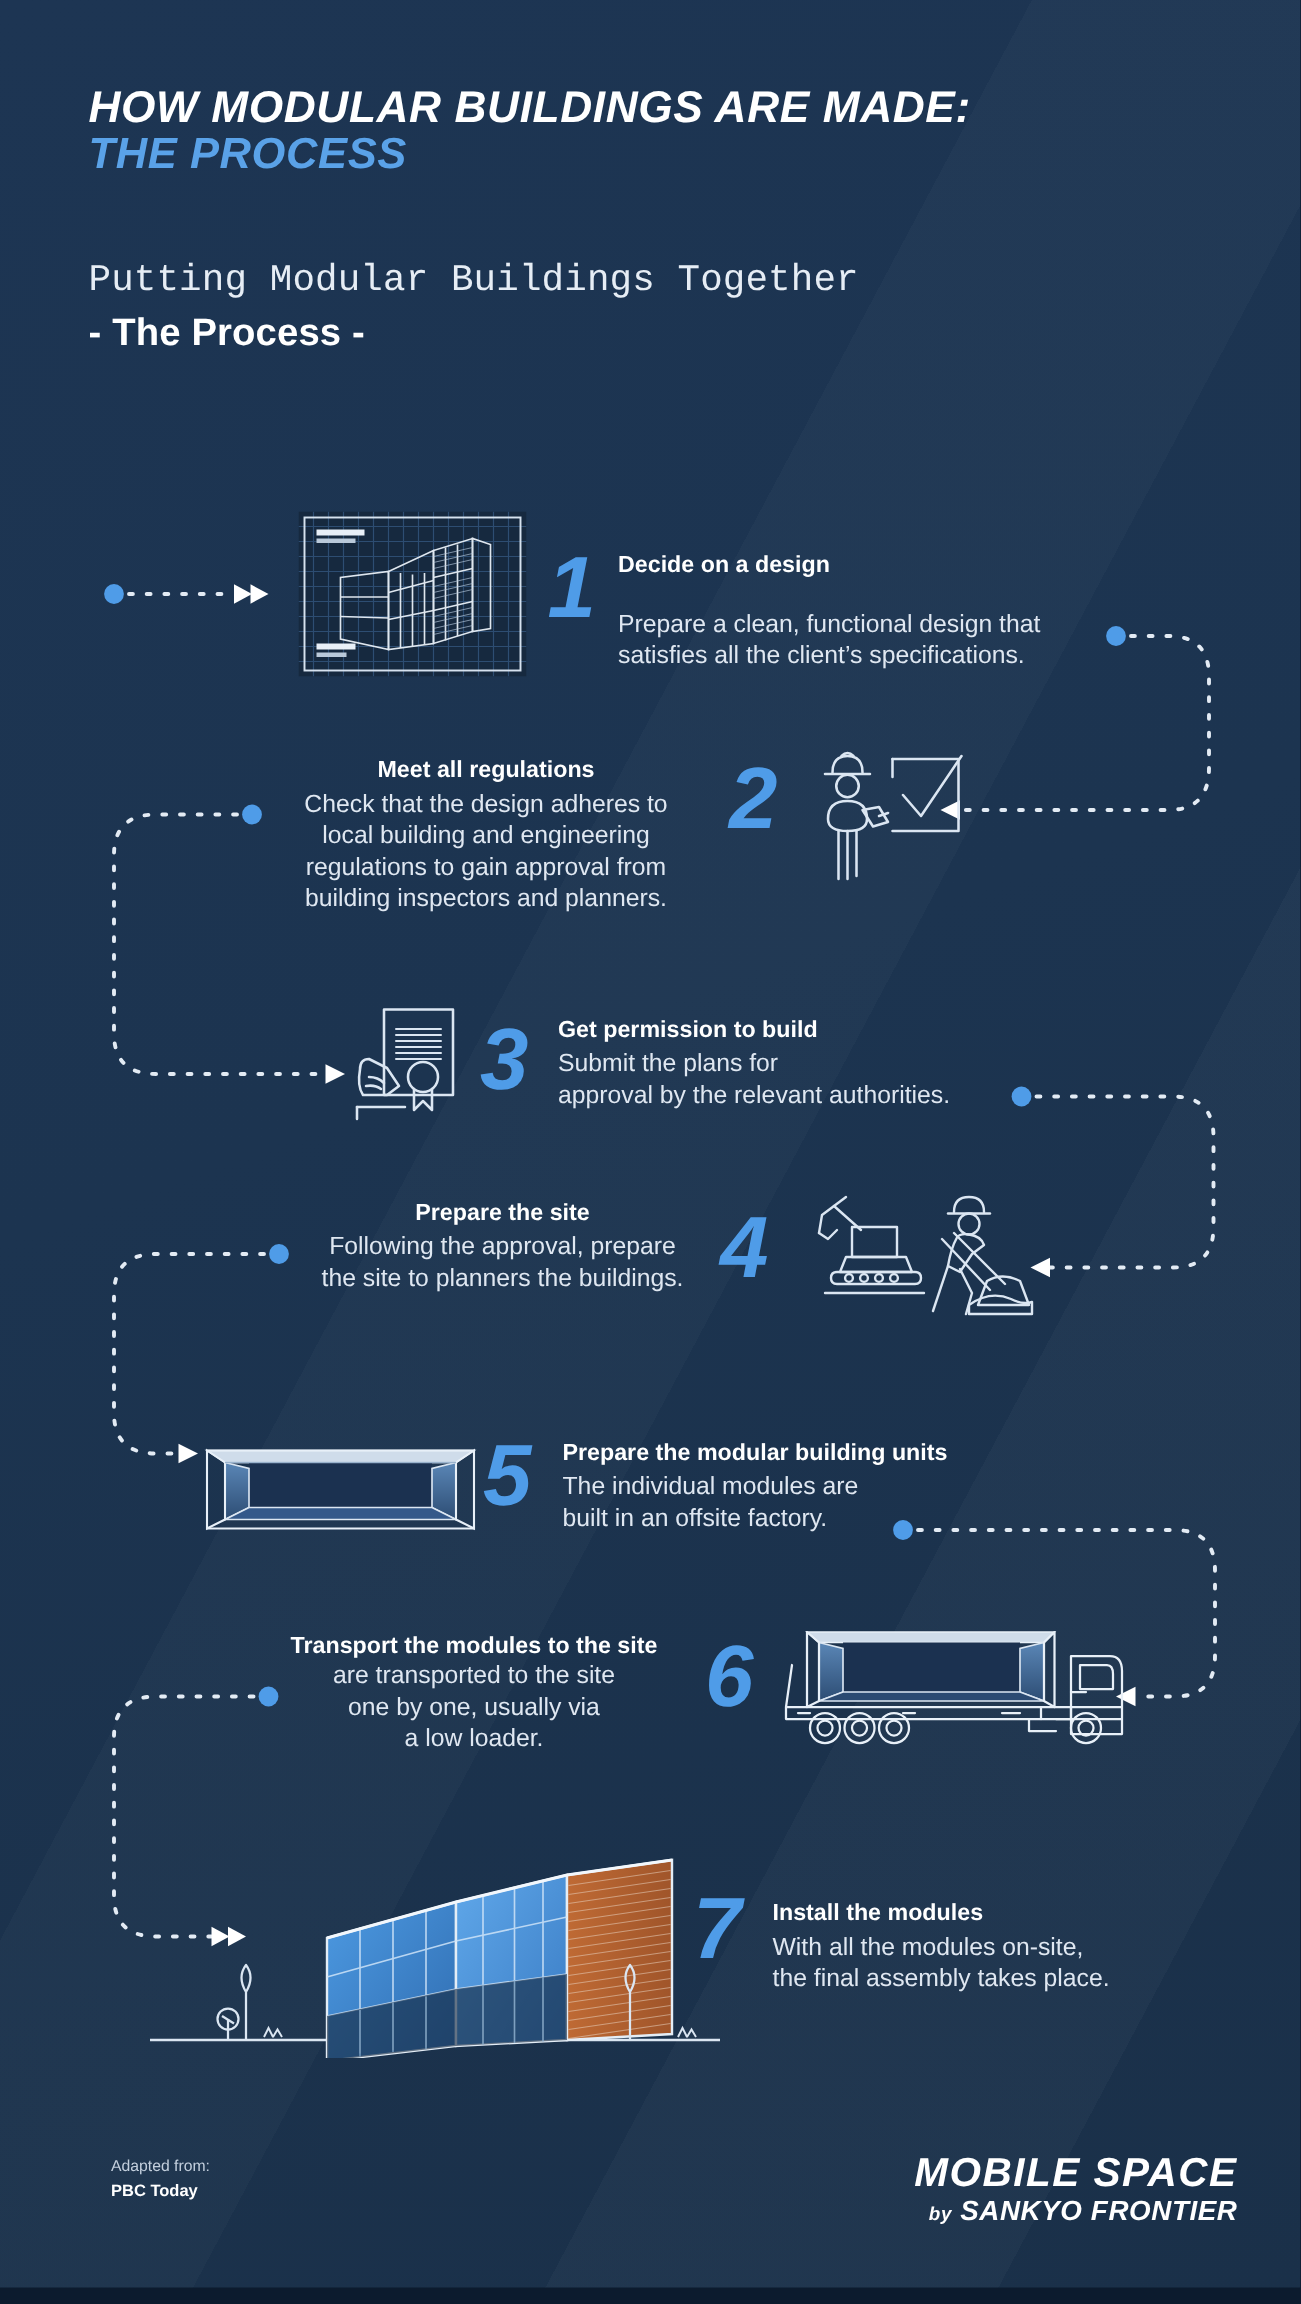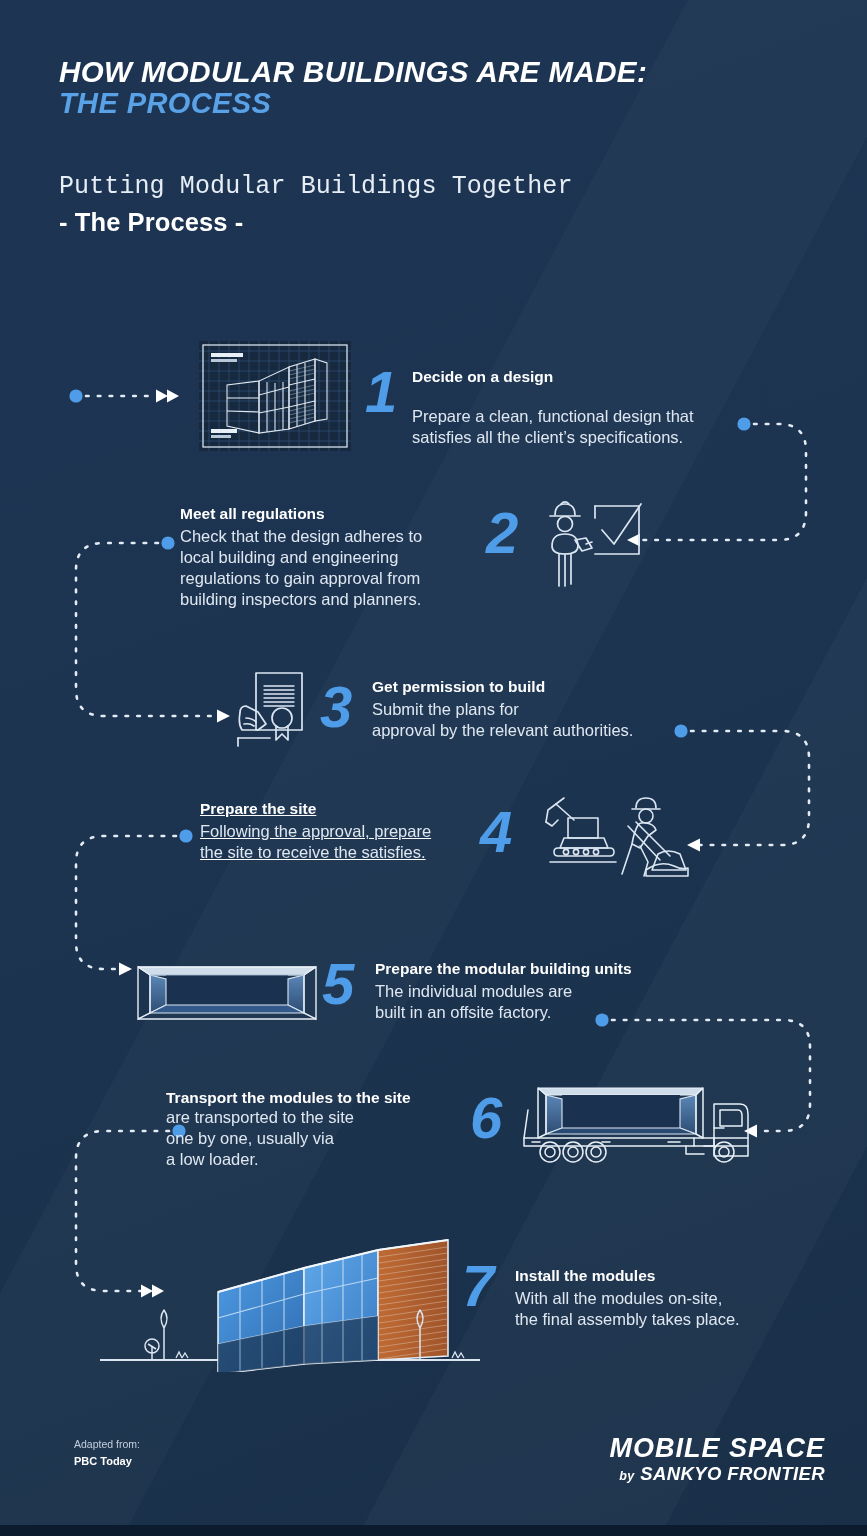--- a/index.html
+++ b/index.html
@@ -48,21 +48,21 @@
   
   .step { position:absolute; }
   .num {
     position:absolute; color:#4f9ce8; font-weight:700; font-style:italic;
     font-size:58px; line-height:1; letter-spacing:-1px;
     user-select:none;
   }
   .ttl { font-size:15.5px; font-weight:700; color:#ffffff; line-height:1.25; }
   .bdy { font-size:16.5px; font-weight:400; color:#dfe7f1; line-height:1.27; }
   .txt-l { text-align:left; }
-  .txt-r { text-align:left; }
+  .txt-r { text-align:center; }
 
   
   .ftr-src { position:absolute; left:74px; top:1437px; }
   .ftr-src .a { font-size:10.5px; color:#c3cfdd; line-height:1.5; }
   .ftr-src .b { font-size:11px; font-weight:700; color:#ffffff; line-height:1.5; }
   .logo { position:absolute; right:42px; top:1434px; text-align:right; }
   .logo .l1 { font-size:27px; font-weight:700; font-style:italic; letter-spacing:1px; color:#fff; line-height:1.08; }
   .logo .l2 { font-size:18.5px; font-weight:700; font-style:italic; letter-spacing:.4px; color:#fff; line-height:1.2; }
   .logo .by { font-size:12.5px; font-weight:700; font-style:italic; }
 </style>
@@ -253,24 +253,24 @@
     </svg>
     <div class="num" style="left:84px; top:10px;">3</div>
     <div class="txt-l" style="position:absolute; left:136px; top:9px; width:360px;">
       <div class="ttl">Get permission to build</div>
       <div class="bdy" style="margin-top:3px;">Submit the plans for</div>
       <div class="bdy">approval by the relevant authorities.</div>
     </div>
   </div>
 
   <div class="step" style="left:200px; top:795px;">
-    <div class="txt-r" style="position:absolute; left:0px; top:4px; width:270px;text-decoration:underline;">
+    <div class="txt-r" style="position:absolute; left:0px; top:4px; width:270px;">
       <div class="ttl">Prepare the site</div>
       <div class="bdy" style="margin-top:3px;">Following the approval, prepare</div>
-      <div class="bdy">the site to receive the satisfies.</div>
+      <div class="bdy">the site to planners the buildings.</div>
     </div>
     <div class="num" style="left:280px; top:8px;">4</div>
 
     <svg width="160" height="90" style="position:absolute; left:340px; top:-3px;">
       <g fill="none" stroke="#dbe6f2" stroke-width="1.6" stroke-linejoin="round" stroke-linecap="round">
 
         <rect x="28" y="26" width="30" height="20"></rect>
         <path d="M24 46 H64 L68 56 H20 Z"></path>
 
         <path d="M18 56 H70 Q74 56 74 60 Q74 64 70 64 H18 Q14 64 14 60 Q14 56 18 56 Z"></path>

